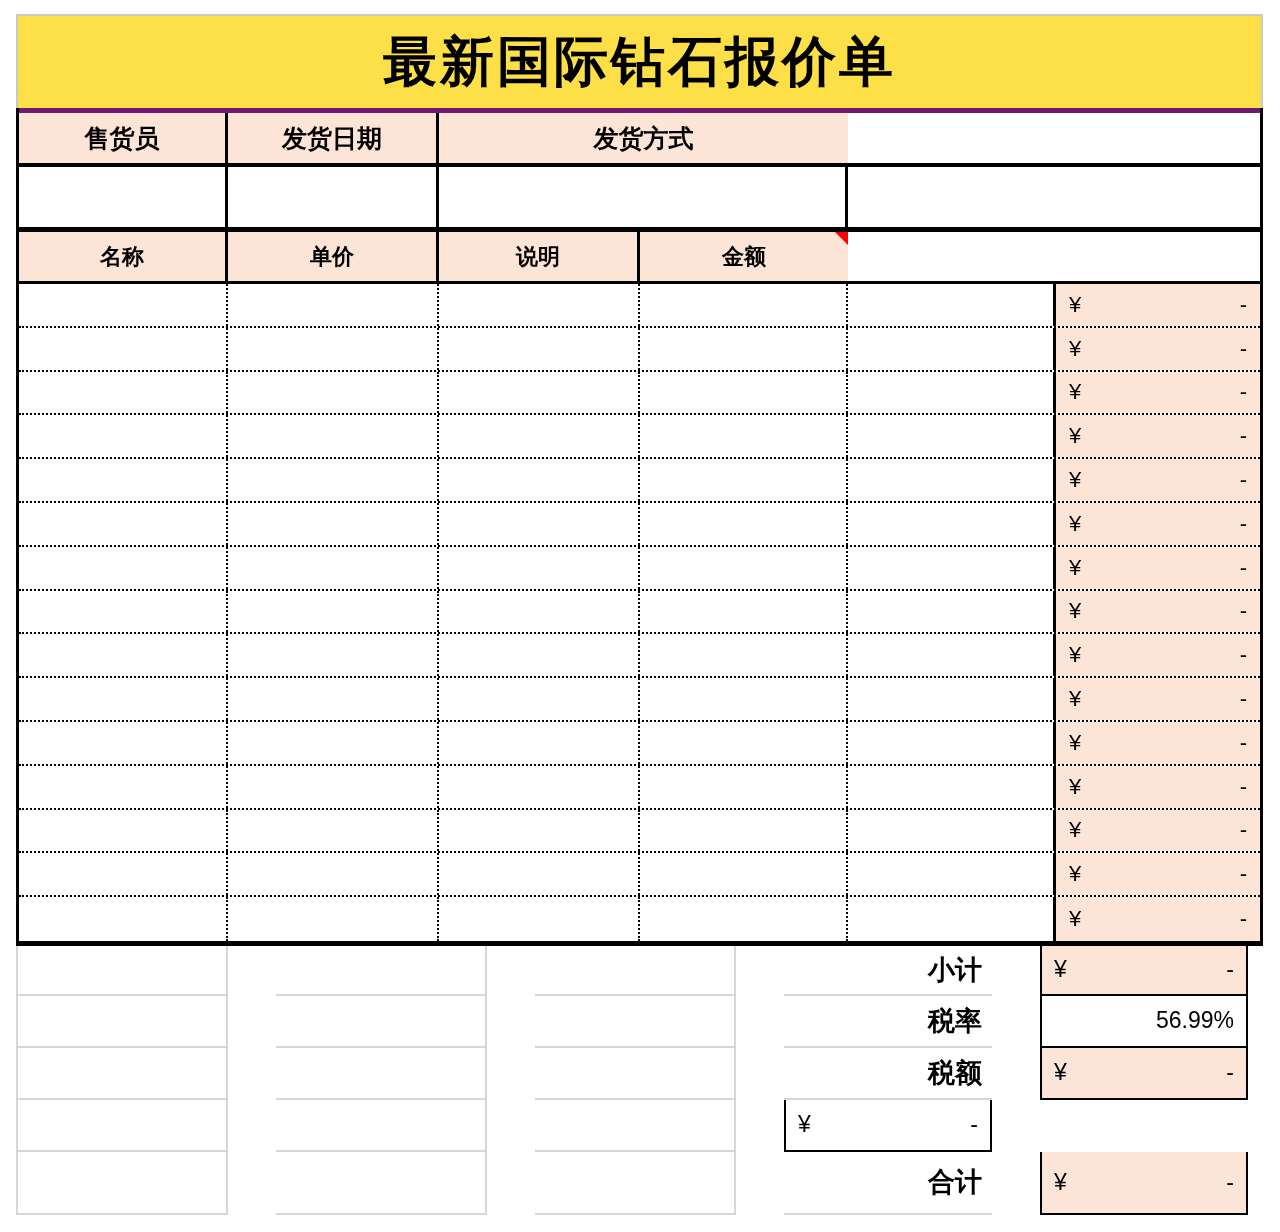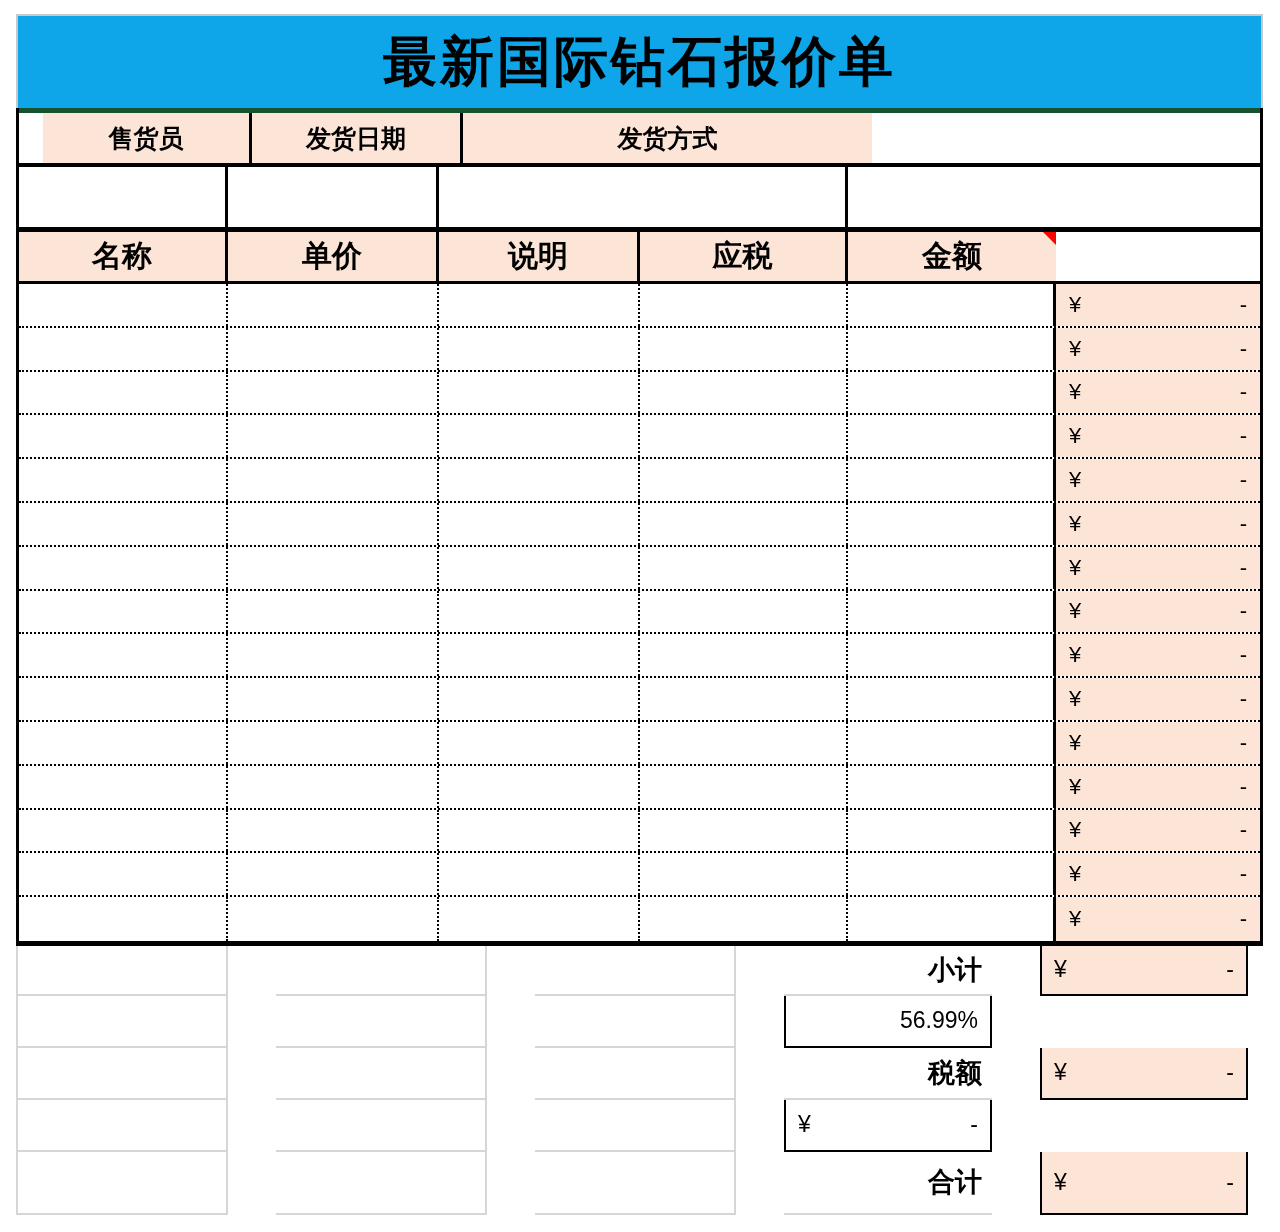--- a/index.html
+++ b/index.html
@@ -2,40 +2,40 @@
 <html><head>
 <meta charset="utf-8">
 <style>
   * { margin:0; padding:0; box-sizing:content-box; }
   html,body { width:1280px; height:1232px; background:#ffffff; overflow:hidden;
               font-family:"Liberation Sans","DejaVu Sans",sans-serif; color:#000; }
   .sheet { position:absolute; left:16px; top:14px; width:1247px; }
 
   
   .title-box { height:92px; border:2px solid #c9c9c9; border-bottom:none;
-               display:flex; align-items:center; justify-content:center; background:#0ea5e9; }
+               display:flex; align-items:center; justify-content:center; background:#fde047; }
   .title-box h1 { font-size:54px; font-weight:bold; letter-spacing:3px; white-space:nowrap; }
 
   
   .tbl { border-left:3px solid #000; border-right:3px solid #000; }
   .grid4 { display:grid; grid-template-columns:209px 211px 409px 412px; }
   .grid6 { display:grid; grid-template-columns:209px 211px 201px 208px 208px 204px; }
 
-  .info-header { border-top:5px solid #14532d; border-bottom:4px solid #000;padding-left:24px; }
+  .info-header { border-top:5px solid #701a75; border-bottom:4px solid #000; }
   .info-header .cell { height:50px; background:#fce4d6; display:flex; align-items:center;
                        justify-content:center; font-size:25px; font-weight:bold; }
   .info-header .cell, .info-values .cell, .item-header .cell { border-right:3px solid #000; }
   .info-header .cell:last-child, .info-values .cell:last-child,
   .item-header .cell:last-child { border-right:none; }
   .info-values .cell { height:60px; background:#fff; }
   .info-values { border-bottom:5px solid #000; }
 
   .item-header { border-bottom:3px solid #000; }
   .item-header .cell { height:49px; background:#fce4d6; display:flex; align-items:center;
-                       justify-content:center; font-size:30px; font-weight:bold; position:relative; }
+                       justify-content:center; font-size:22px; font-weight:bold; position:relative; }
   .marker { position:absolute; top:0; right:0; width:0; height:0;
             border-top:13px solid #ff0000; border-left:13px solid transparent; }
 
   .body { border-bottom:5px solid #000; }
   .body .row { height:43.8px; box-sizing:border-box; border-bottom:2px dotted #000; }
   .body .row:last-child { border-bottom:none; }
   .body .cell { box-sizing:border-box; border-right:2px dotted #000; height:100%; }
   .body .cell.taxable { border-right:3px solid #000; }
   .body .cell.amount { border-right:none; background:#fce4d6; display:flex;
                        align-items:center; justify-content:space-between;
@@ -73,21 +73,20 @@
     <div class="info-values grid4">
         <div class="cell"></div>
         <div class="cell"></div>
         <div class="cell"></div>
         <div class="cell"></div>
       </div>
     <div class="item-header grid6">
         <div class="cell">名称</div>
         <div class="cell">单价</div>
         <div class="cell">说明</div>
-        <div class="cell">应税</div>
         <div class="cell">金额<div class="marker"></div></div>
       </div>
     <div class="body">
         <div class="row grid6">
           <div class="cell"></div>
           <div class="cell"></div>
           <div class="cell"></div>
           <div class="cell"></div>
           <div class="cell taxable"></div>
           <div class="cell amount">
@@ -260,20 +259,21 @@
         <div class="label">小计</div>
         <div class="value filled">
           <div class="" style="display: inline;">¥</div>
           <div class="" style="display: inline;">-</div>
         </div>
       </div>
       <div class="srow">
         <div class="spacer"></div>
         <div class="spacer"></div>
         <div class="spacer"></div>
+        <div class="label">税率</div>
         <div class="value">
           <div class="" style="display: inline;"></div>
           <div class="" style="display: inline;">56.99%</div>
         </div>
       </div>
       <div class="srow">
         <div class="spacer"></div>
         <div class="spacer"></div>
         <div class="spacer"></div>
         <div class="label">税额</div>

